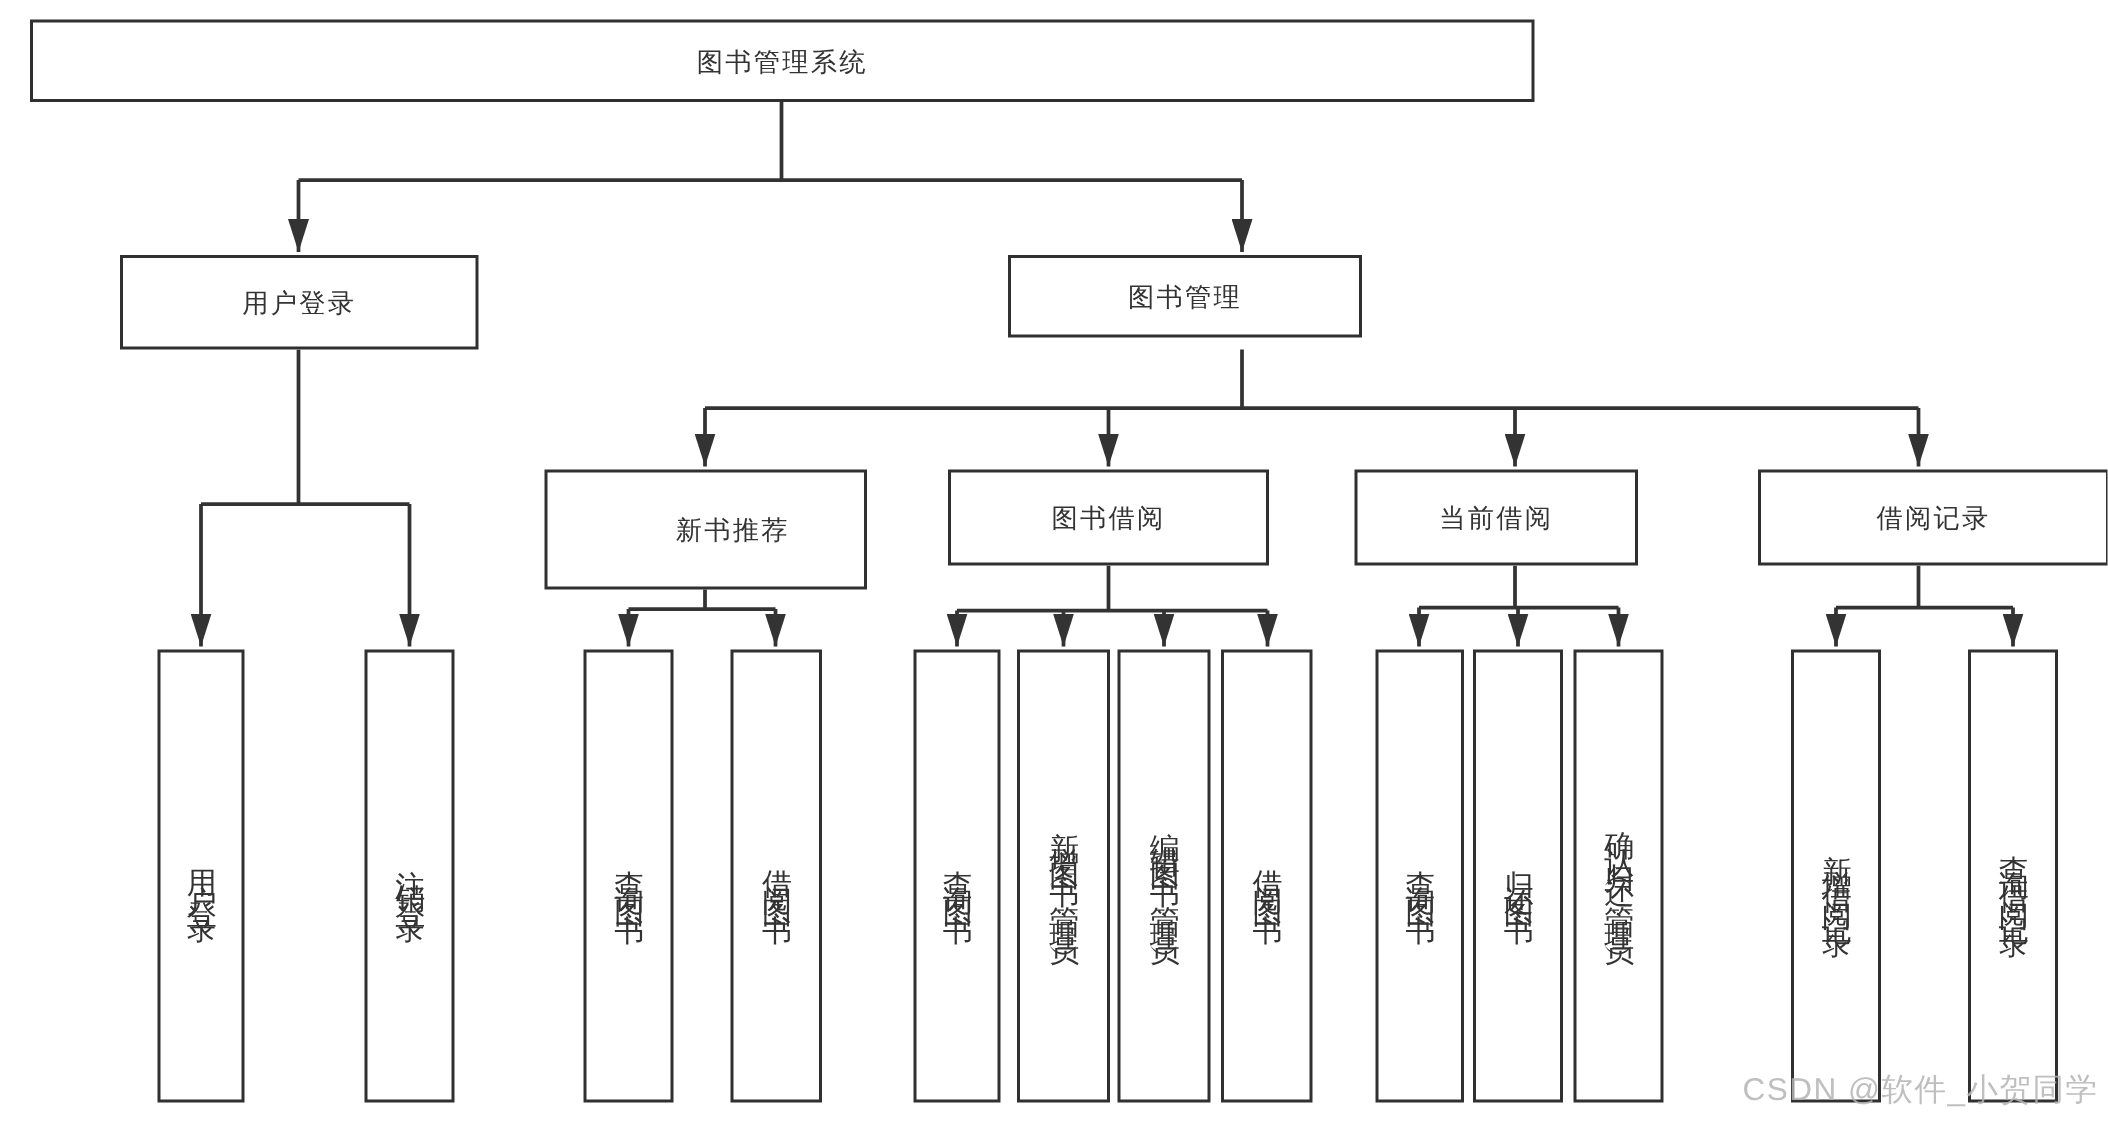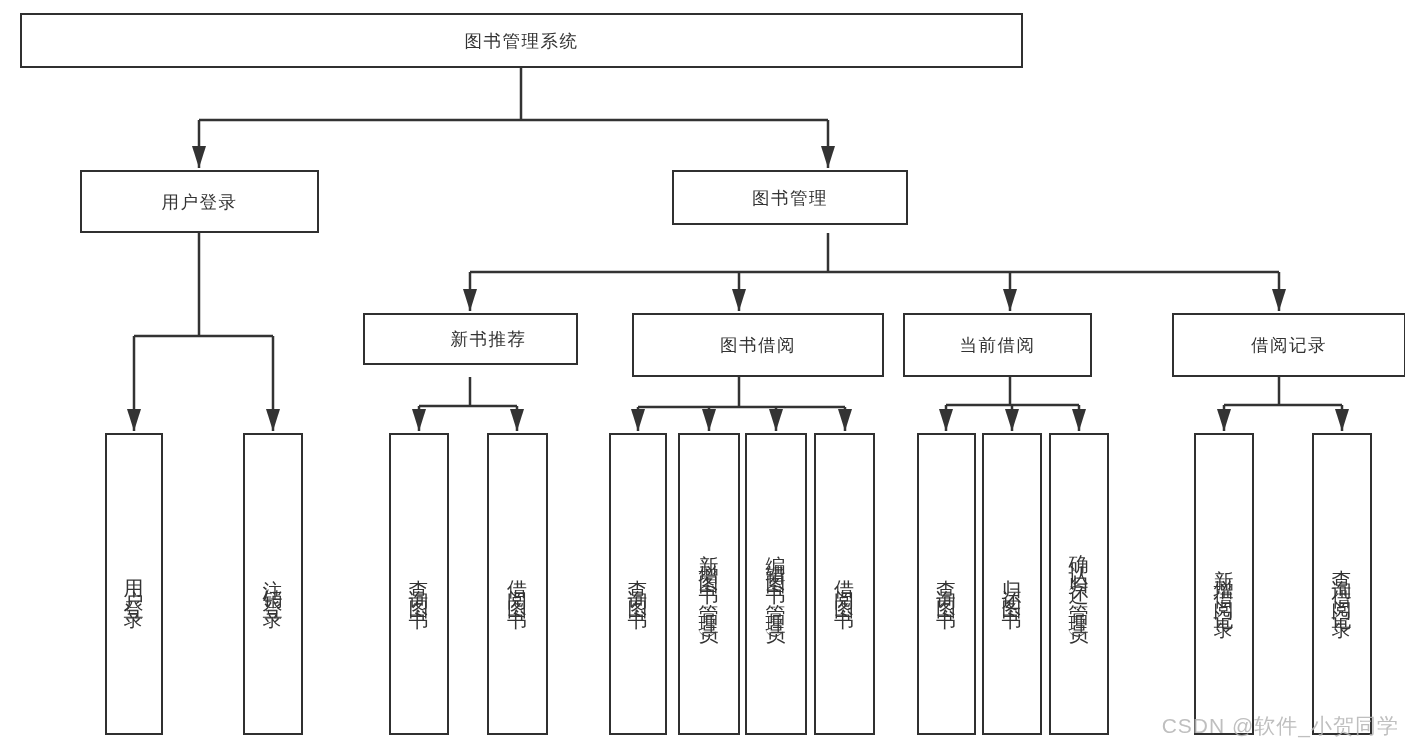--- a/index.html
+++ b/index.html
@@ -11,22 +11,22 @@
        box-sizing:border-box;display:flex;align-items:center;justify-content:center;z-index:2;}
   .hlabel{font-size:17.5px;letter-spacing:1.5px;white-space:nowrap;}
   .vbox .vlabel{writing-mode:vertical-rl;text-orientation:mixed;
        font-size:20px;letter-spacing:10px;line-height:1;white-space:nowrap;}
   
   .n-root{left:20px;top:13px;width:1003px;height:55px;}
   
   .n-l2-0{left:80px;top:170px;width:239px;height:63px;}
   .n-l2-1{left:672px;top:170px;width:236px;height:55px;}
   
-  .n-l3-0{left:363px;top:313px;width:215px;height:52px;padding-left:36px;}
-  .n-l3-1{left:632px;top:313px;width:252px;height:64px;}
+  .n-l3-0{left:363px;top:313px;width:215px;height:80px;padding-left:36px;}
+  .n-l3-1{left:632px;top:313px;width:214px;height:64px;}
   .n-l3-2{left:903px;top:313px;width:189px;height:64px;}
   .n-l3-3{left:1172px;top:313px;width:234px;height:64px;}
   
   .leaf{top:433px;height:302px;}
   .n-lf-0{left:105px;width:58px;}   .n-lf-1{left:243px;width:60px;}
   .n-lf-2{left:389px;width:60px;}   .n-lf-3{left:487px;width:61px;}
   .n-lf-4{left:609px;width:58px;}   .n-lf-5{left:678px;width:62px;}
   .n-lf-6{left:745px;width:62px;}   .n-lf-7{left:814px;width:61px;}
   .n-lf-8{left:917px;width:59px;}   .n-lf-9{left:982px;width:60px;}
   .n-lf-10{left:1049px;width:60px;}

